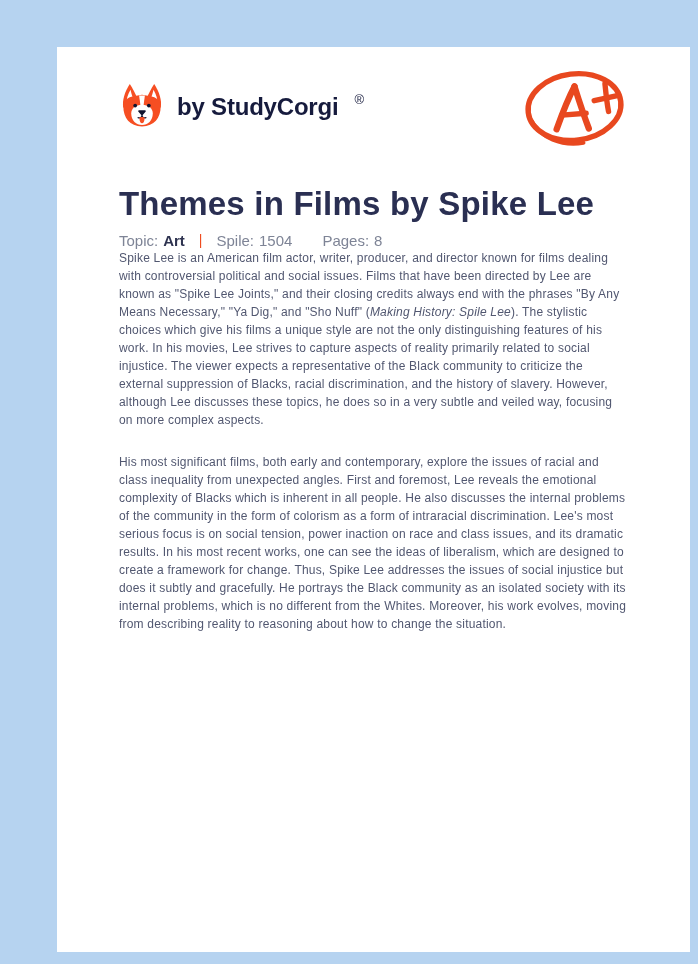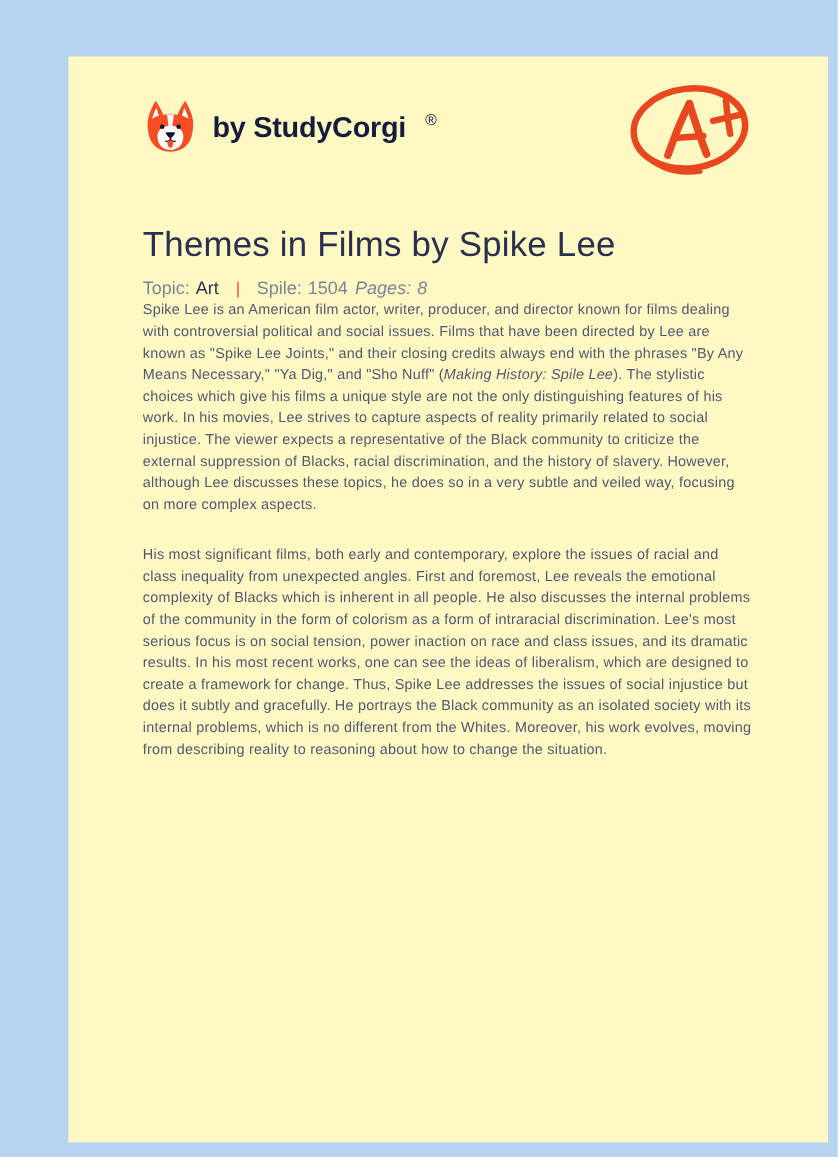--- a/index.html
+++ b/index.html
@@ -6,52 +6,52 @@
   html, body { margin: 0; padding: 0; }
   body {
     width: 698px; height: 964px;
     background: #b6d3f0;
     font-family: "Liberation Sans", "DejaVu Sans", sans-serif;
     overflow: hidden;
   }
   .card {
     width: 633px; height: 905px;
     margin: 47px 0 0 57px;
-    background: #fef9c3;
+    background: #ffffff;
     padding: 15px 62px 30px 62px;
   }
   .card-header {
     display: flex; justify-content: space-between; align-items: center;
     height: 90px;
   }
   .logo { display: flex; align-items: center; gap: 12px; }
   .corgi-svg { width: 46px; height: 48px; display: block; }
   .brand {
     font-size: 24px; font-weight: 800; color: #161b3d; letter-spacing: -0.2px;
     white-space: nowrap;
   }
   .reg {
     font-size: 13px; font-weight: 400; color: #161b3d;
     position: relative; top: -8px; margin-left: 4px;
   }
   .badge-svg { width: 107px; height: 86px; display: block; }
   h1 {
     margin: 34px 0 0;
-    font-size: 29px; line-height: 36px; font-weight: 400;
+    font-size: 33px; line-height: 36px; font-weight: 700;
     color: #2a2f52; letter-spacing: 0.2px;
   }
   .meta {
     margin-top: 10px;
     font-size: 15px; color: #7e8496;
     display: flex; align-items: flex-start;
   }
   .meta .lbl { margin-right: 5px; }
-  .meta .topic-value { color: #2e3350; }
+  .meta .topic-value { color: #2e3350; font-weight: bold; }
   .meta .divider { color: #ee4c20; margin: 0 14px; font-size: 14px; }
-  .meta .pair + .pair { margin-left: 6px; font-style: italic; }
+  .meta .pair + .pair { margin-left: 30px; }
   .meta .val { color: #7e8496; }
   h2 {
     margin: 27px 0 15px;
     font-size: 21px; line-height: 26px; font-weight: 700;
     color: #2a2f52;
   }
   .essay p {
     margin: 0 0 24px;
     max-width: 510px;
     font-size: 12px; line-height: 18px;

